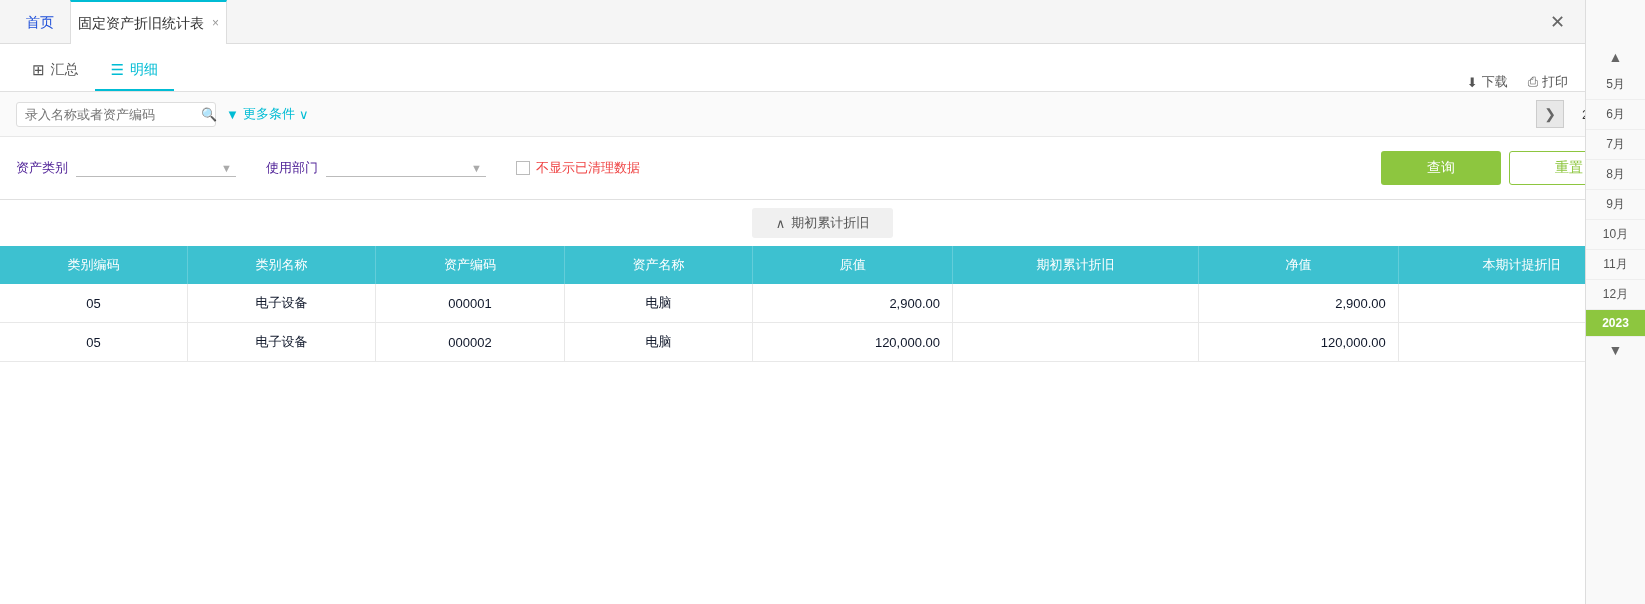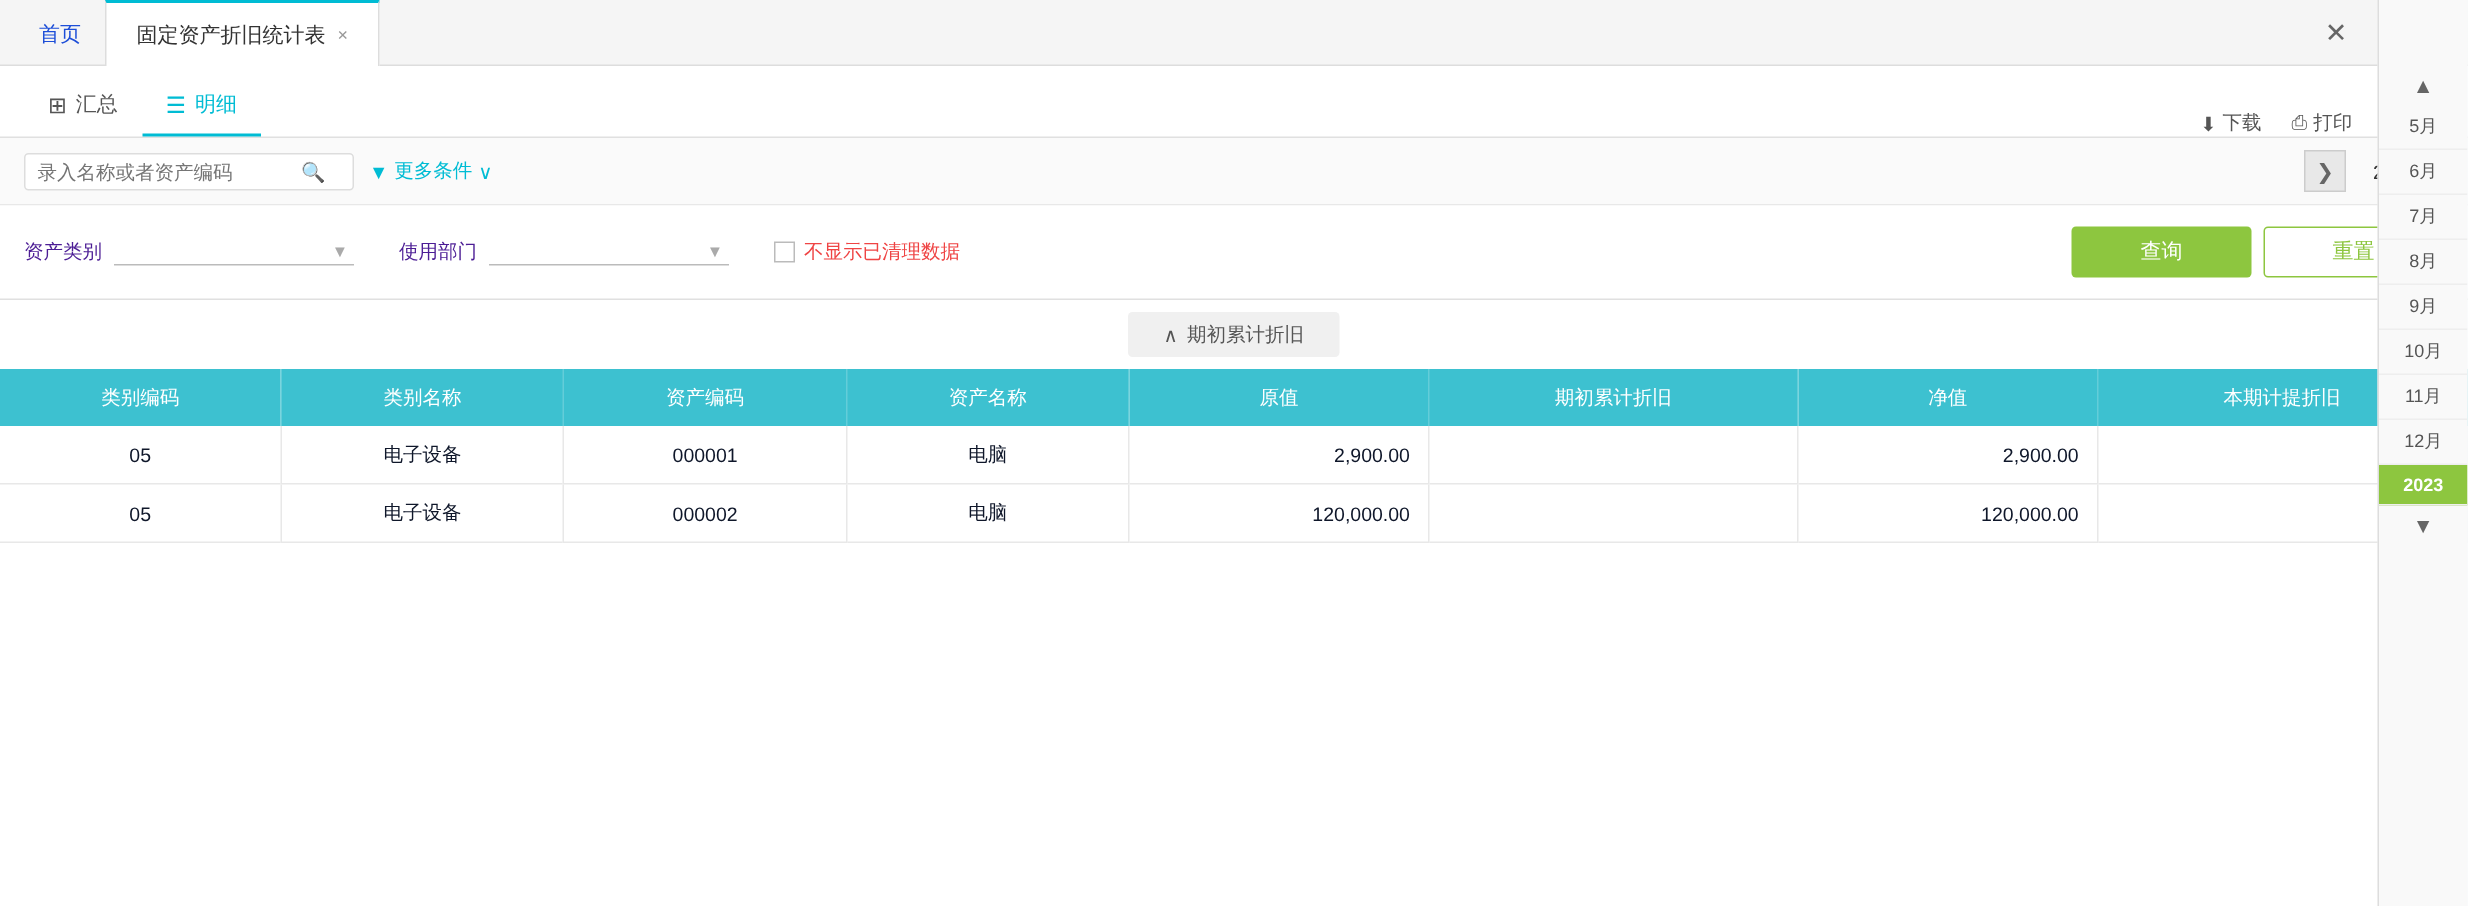--- a/index.html
+++ b/index.html
@@ -28,21 +28,21 @@
       line-height: 44px;
       color: #1d4ed8;
       cursor: pointer;
       font-size: 14px;
     }
     .top-bar .active-tab {
       background: #fff;
       border-top: 2px solid #00bcd4;
       border-left: 1px solid #ddd;
       border-right: 1px solid #ddd;
-      padding: 0 20px;
+      padding: 0 7px;
       height: 44px;
       line-height: 44px;
       color: #333;
       display: flex;
       align-items: center;
       gap: 8px;
       font-size: 14px;
     }
     .top-bar .close-icon {
       color: #999;
@@ -116,21 +116,21 @@
       background: #fafafa;
       gap: 10px;
     }
     .search-input-wrap {
       display: flex;
       align-items: center;
       border: 1px solid #ddd;
       border-radius: 3px;
       background: #fff;
       padding: 4px 8px;
-      width: 220px;
+      width: 200px;
       gap: 6px;
     }
     .search-input-wrap input {
       border: none;
       outline: none;
       font-size: 13px;
       color: #999;
       width: 170px;
       background: transparent;
     }

